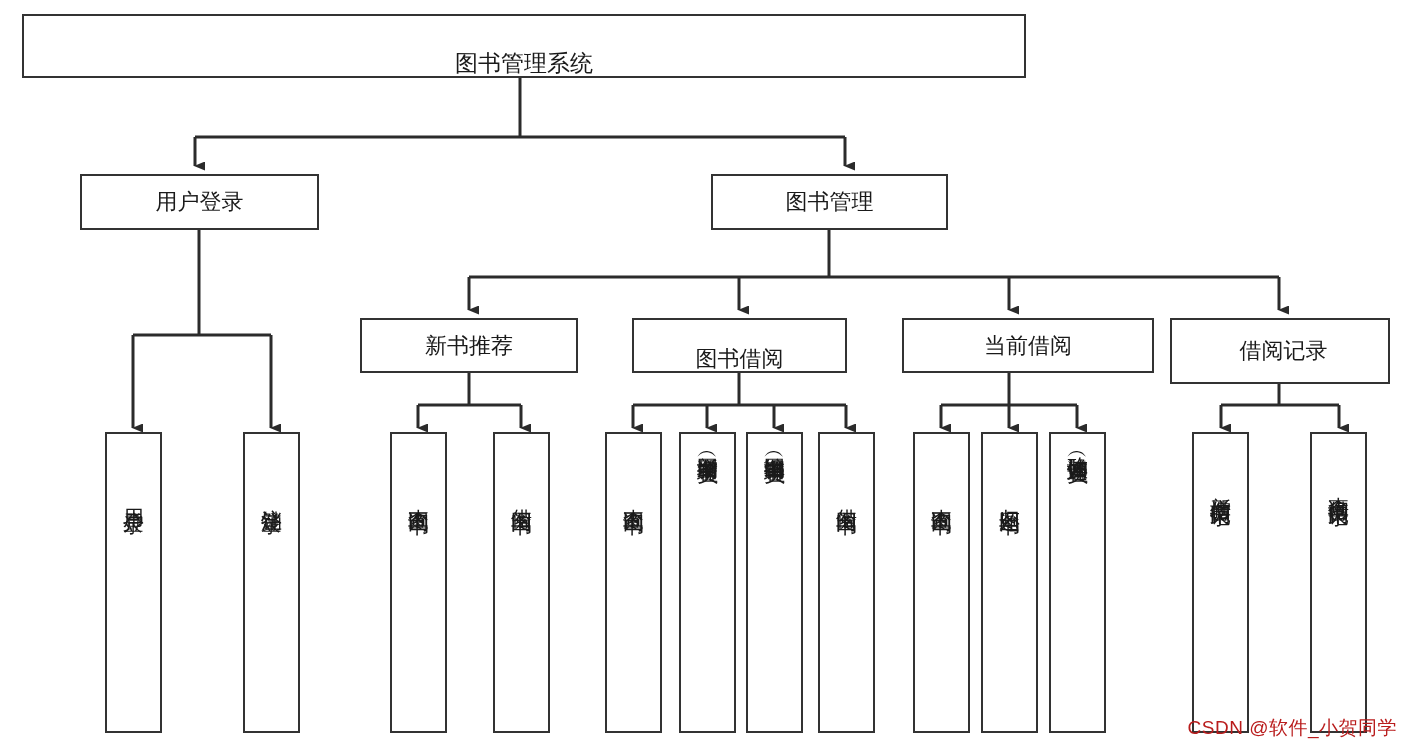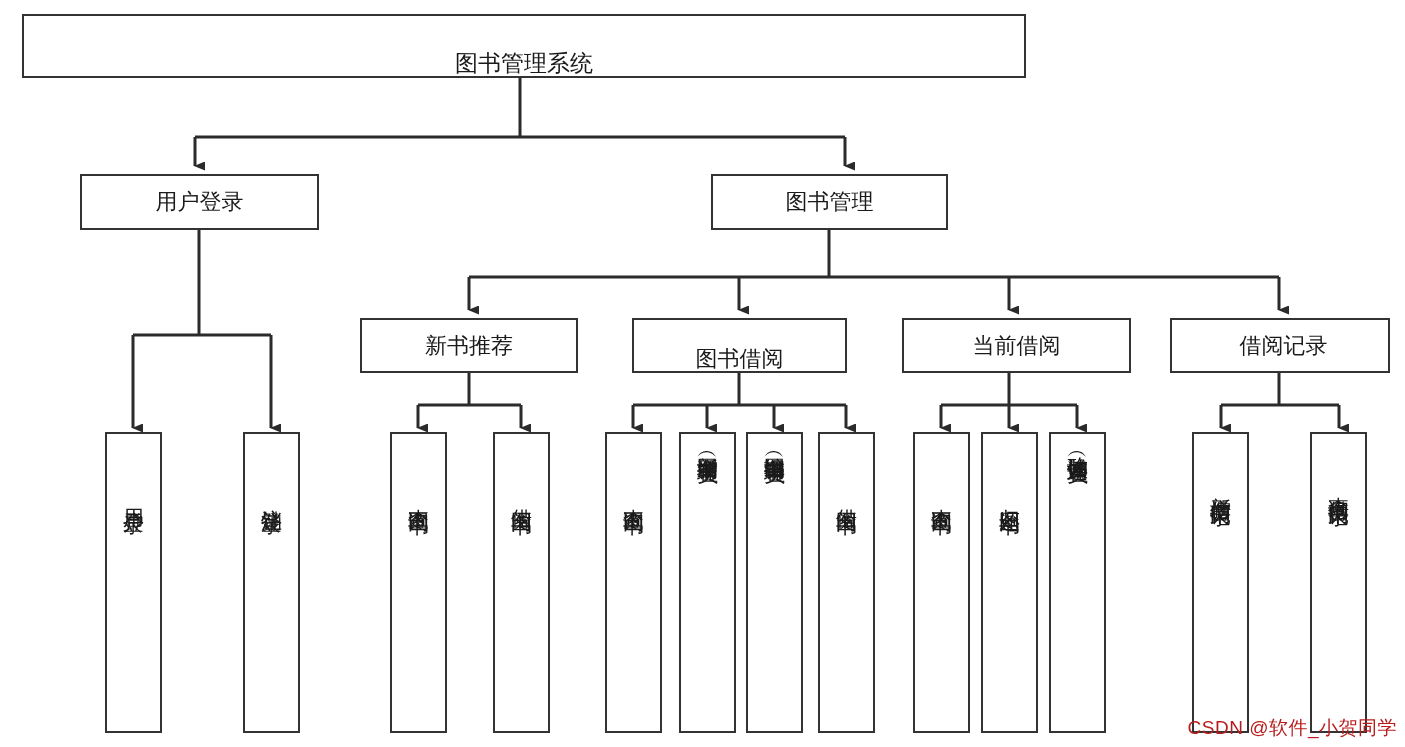--- a/index.html
+++ b/index.html
@@ -144,24 +144,24 @@
   <div class="node horiz" style="left:711px; top:174px; width:237px; height:56px;">
     <span class="label">图书管理</span>
   </div>
 
   <div class="node horiz" style="left:360px; top:318px; width:218px; height:55px;justify-content:center;">
     <span class="label">新书推荐</span>
   </div>
   <div class="node horiz" style="left:632px; top:318px; width:215px; height:55px;align-items:flex-end;">
     <span class="label">图书借阅</span>
   </div>
-  <div class="node horiz" style="left:902px; top:318px; width:229px; height:55px;">
+  <div class="node horiz" style="left:902px; top:318px; width:252px; height:55px;">
     <span class="label">当前借阅</span>
   </div>
-  <div class="node horiz" style="left:1170px; top:318px; width:220px; height:55px;padding-left:7px;">
+  <div class="node horiz" style="left:1170px; top:318px; width:220px; height:66px;padding-left:7px;">
     <span class="label">借阅记录</span>
   </div>
 
   <div class="node vert mid" style="left:105px; top:432px; width:57px; height:301px;">
     <span class="label">用户登录</span>
   </div>
   <div class="node vert mid" style="left:243px; top:432px; width:57px; height:301px;">
     <span class="label">注销登录</span>
   </div>
 

